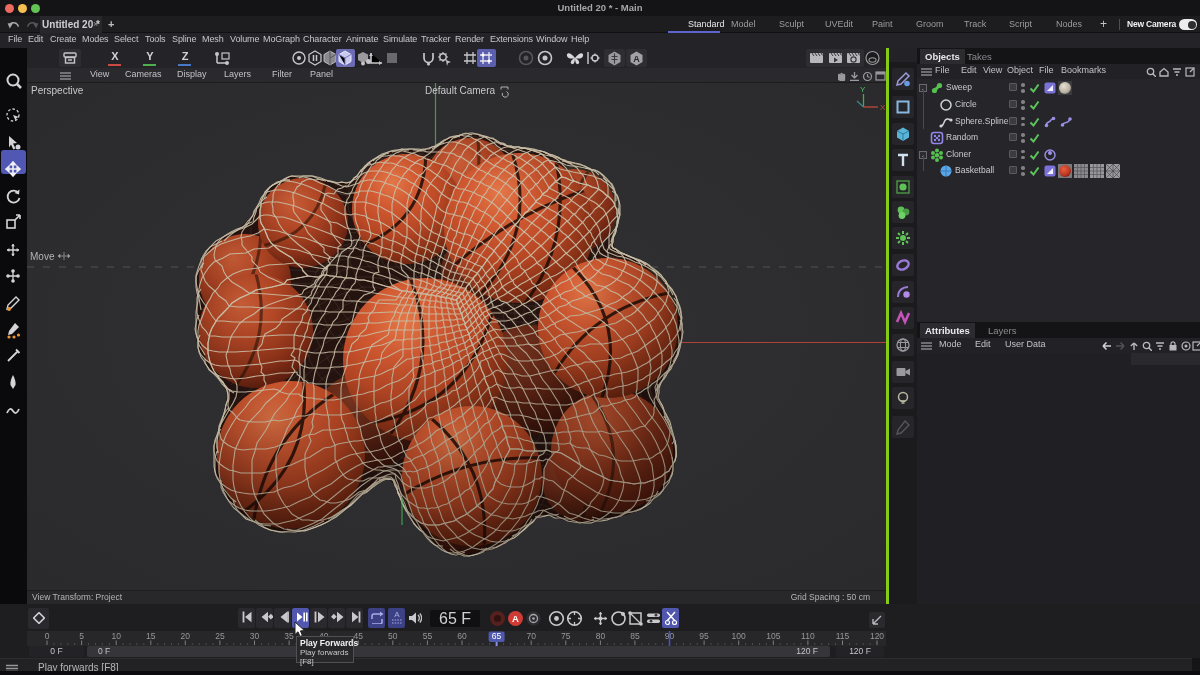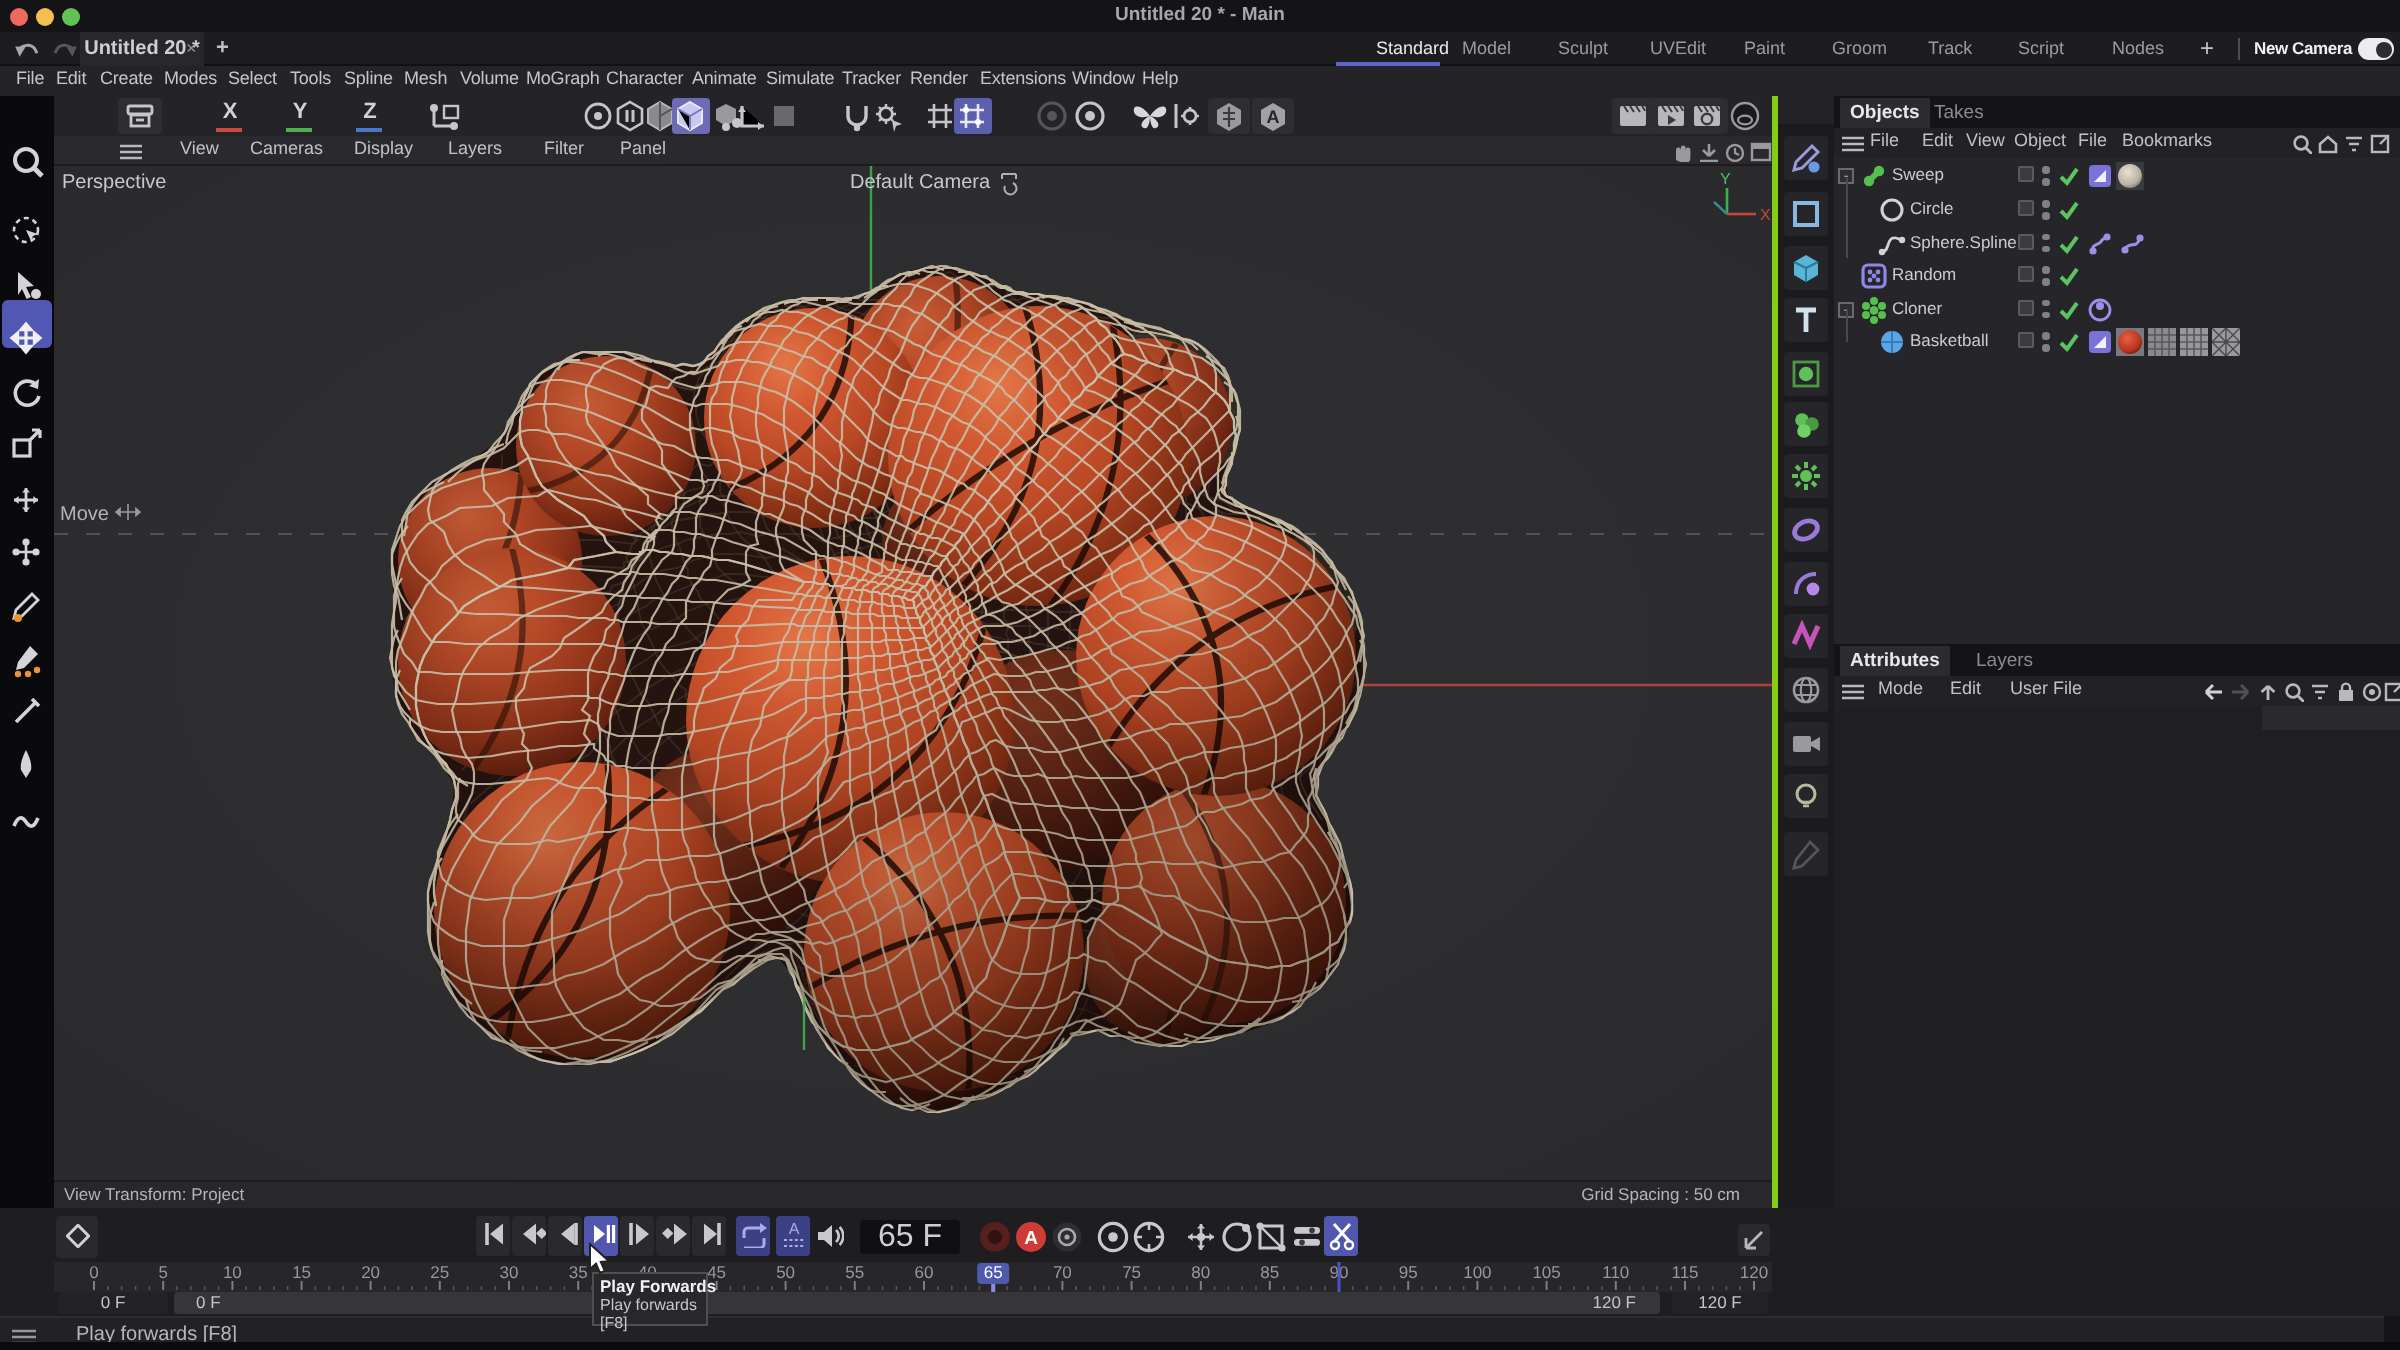--- a/index.html
+++ b/index.html
@@ -1062,21 +1062,21 @@
     <div class="ptabs" style="top:274px">
       <div class="ptab on" style="left:3px">Attributes</div>
       <div class="ptab off" style="left:66px">Layers</div>
     </div>
     <div class="pmenu" style="top:290px">
       <svg class="icon" style="left:4px;top:4px" width="11" height="8">
             <path d="M0 1h11M0 4h11M0 7h11" stroke="#b9b9bd" stroke-width="1.2"></path>
           </svg>
       <span style="left:22px">Mode</span>
           <span style="left:58px">Edit</span>
-          <span style="left:88px">User File</span>
+          <span style="left:88px">User Data</span>
       <svg class="icon" style="left:184px;top:3px" width="11" height="10" viewBox="0 0 11 10">
             <path d="M10 5 H2 M2 5 l3.5 -3.5 M2 5 l3.5 3.5" stroke="#d2d2d6" stroke-width="1.5" fill="none"></path>
           </svg>
           <svg class="icon" style="left:198px;top:3px" width="11" height="10" viewBox="0 0 11 10">
             <path d="M1 5 H9 M9 5 l-3.5 -3.5 M9 5 l-3.5 3.5" stroke="#505055" stroke-width="1.5" fill="none"></path>
           </svg>
           <svg class="icon" style="left:212px;top:3px" width="10" height="10" viewBox="0 0 10 10">
             <path d="M5 9 V2 M5 2 L1.8 5 M5 2 L8.2 5" stroke="#b9b9bd" stroke-width="1.4" fill="none"></path>
           </svg>
           <svg class="icon" style="left:225px;top:3px" width="10" height="10" viewBox="0 0 10 10">

